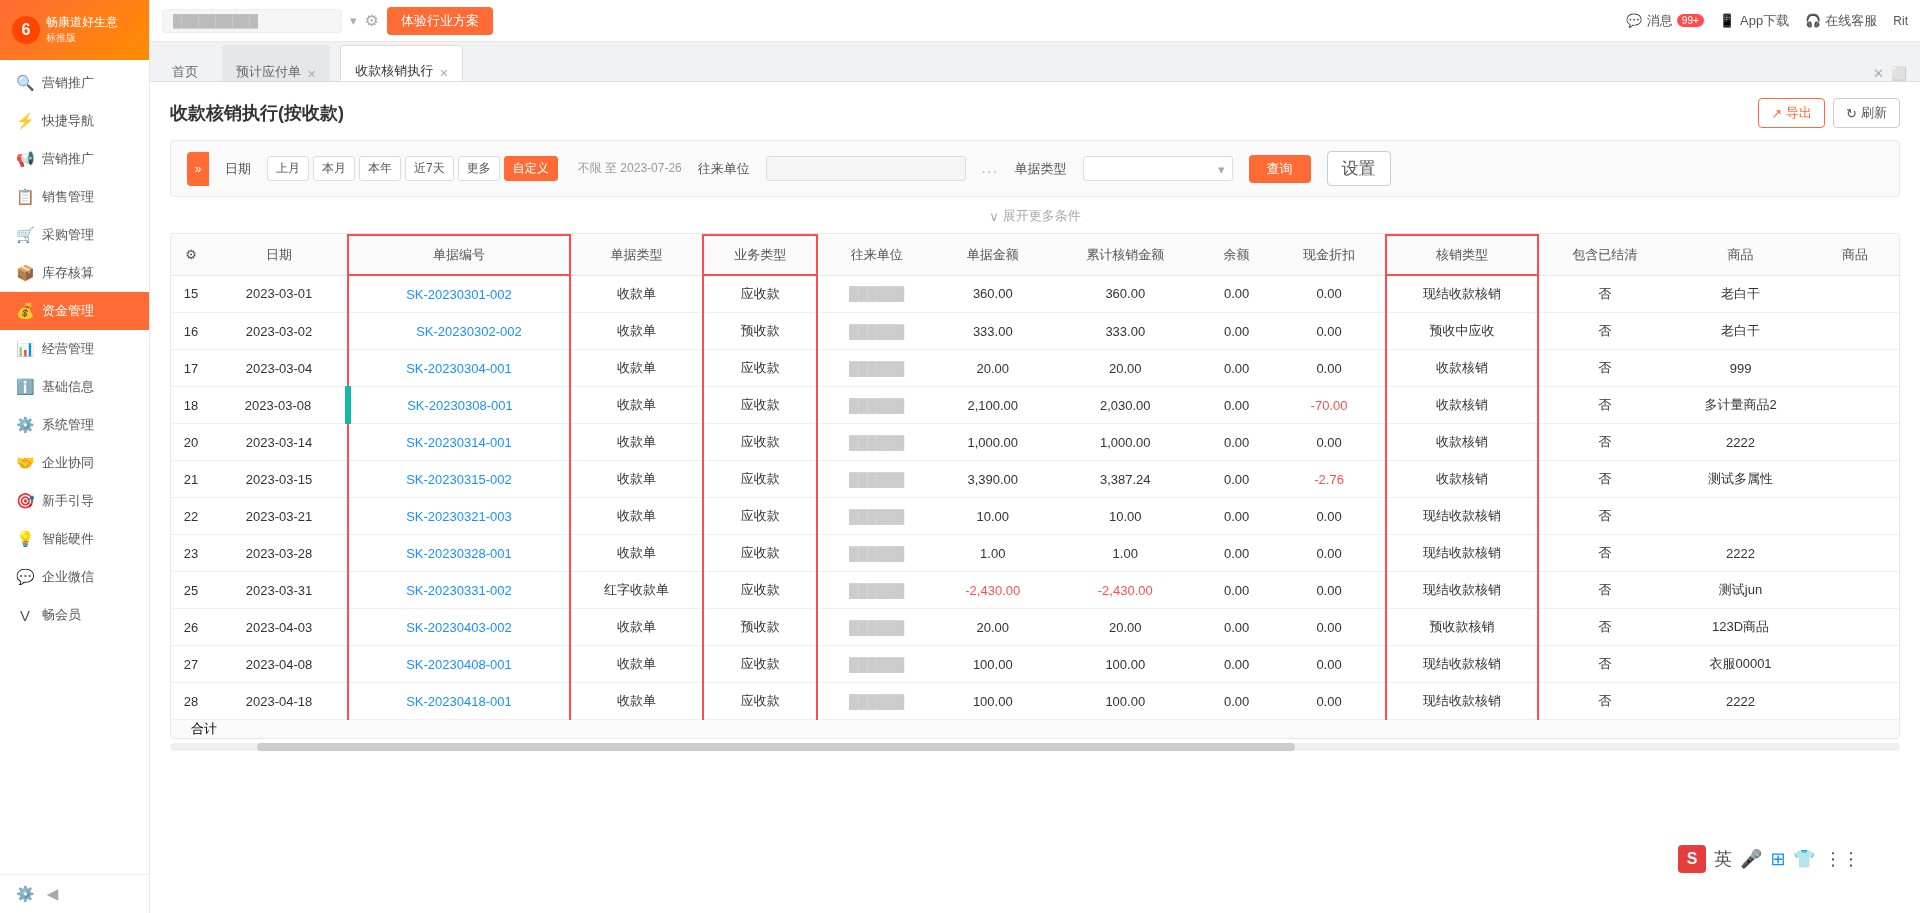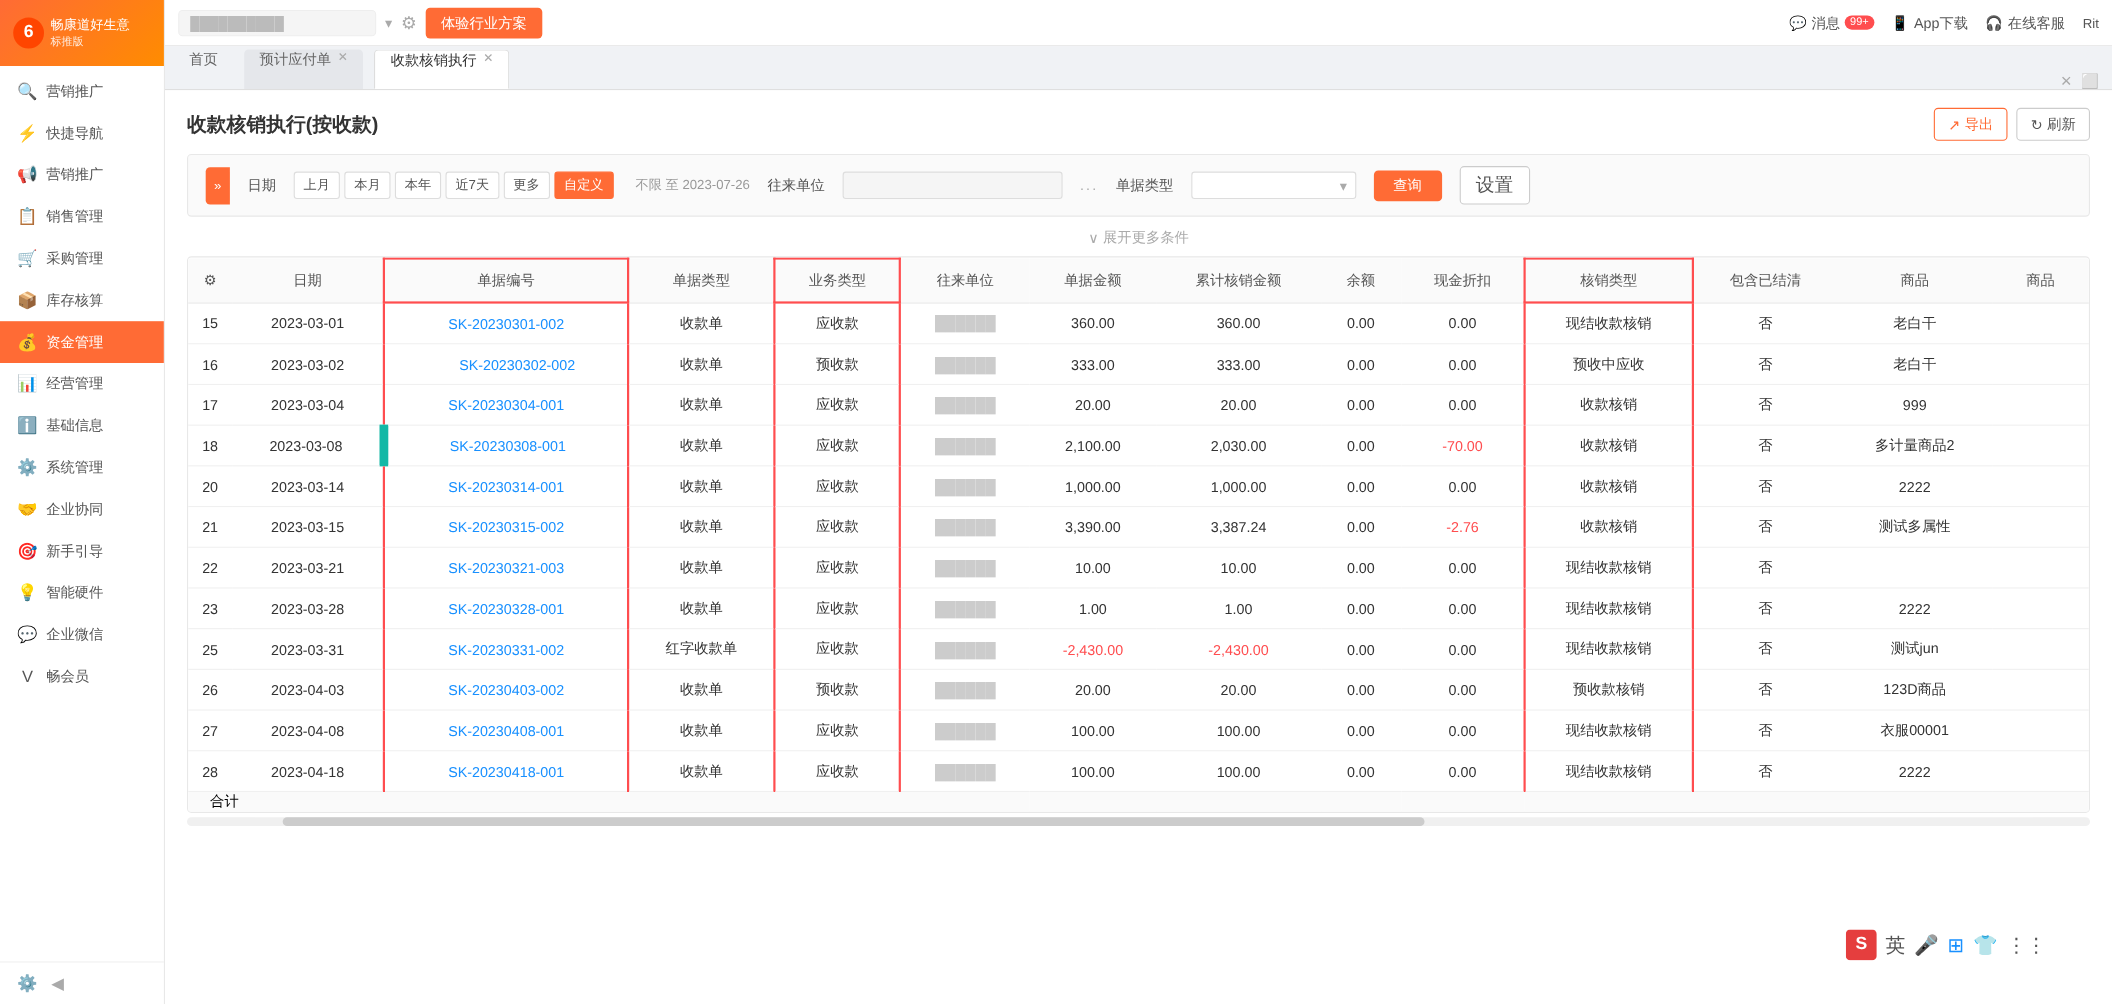--- a/index.html
+++ b/index.html
@@ -85,21 +85,21 @@
 
     
     .tabbar {
       height: 40px;
       background: #f0f2f5;
       border-bottom: 1px solid #ddd;
       display: flex; align-items: flex-end;
       padding: 0 0 0 0;
     }
     .tab {
-      height: 36px; display: flex; align-items: flex-start;
+      height: 36px; display: flex; align-items: flex-end;
       padding: 0 14px; cursor: pointer; font-size: 13px;
       border-top-left-radius: 4px; border-top-right-radius: 4px;
       gap: 6px; background: #e5e7eb; color: #666;
       margin-right: 2px; margin-left: 8px;
     }
     .tab.active { background: #fff; color: #333; border: 1px solid #ddd; border-bottom: 1px solid #fff; }
     .tab-home { background: transparent; border: none; }
     .tab-close { color: #aaa; font-size: 11px; cursor: pointer; }
     .tab-end-btns { margin-left: auto; display: flex; align-items: center; gap: 8px; padding-right: 12px; color: #aaa; }
 
@@ -481,21 +481,21 @@
     <td>0.00</td>
     <td class="">0.00</td>
     <td style="border-left:2px solid #ff4d4f; border-right:2px solid #ff4d4f;">收款核销</td>
     <td>否</td>
     <td>999</td>
     <td style="min-width:60px;"></td>
   </tr>
             <tr>
     <td>18</td>
     <td>2023-03-08</td>
-    <td style="border-left:8px solid #14b8a6; border-right:2px solid #ff4d4f;"><a class="link">SK-20230308-001</a></td>
+    <td style="border-left:6px solid #14b8a6; border-right:2px solid #ff4d4f;"><a class="link">SK-20230308-001</a></td>
     <td>收款单</td>
     <td style="border-left:2px solid #ff4d4f; border-right:2px solid #ff4d4f;">应收款</td>
     <td style="color:#ccc;">██████</td>
     <td class="">2,100.00</td>
     <td class="">2,030.00</td>
     <td>0.00</td>
     <td class="negative">-70.00</td>
     <td style="border-left:2px solid #ff4d4f; border-right:2px solid #ff4d4f;">收款核销</td>
     <td>否</td>
     <td>多计量商品2</td>

